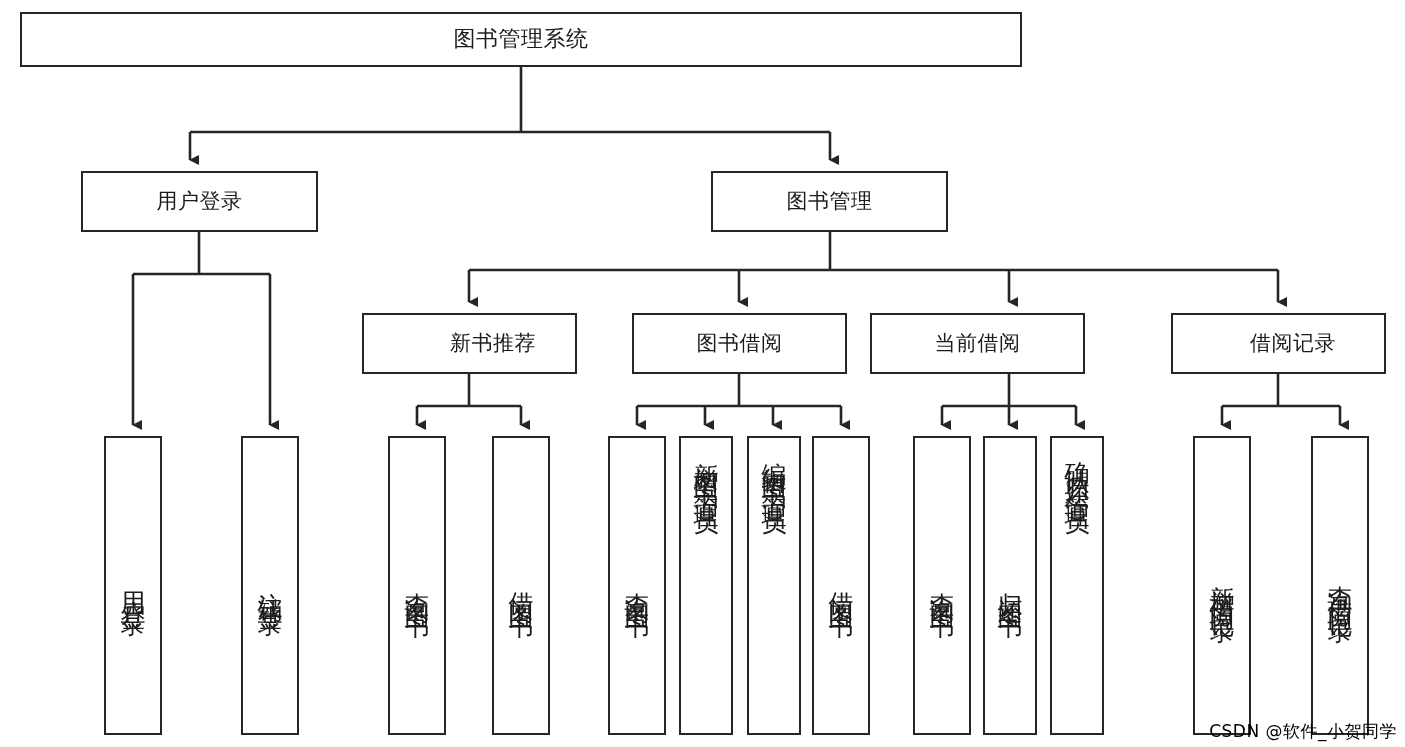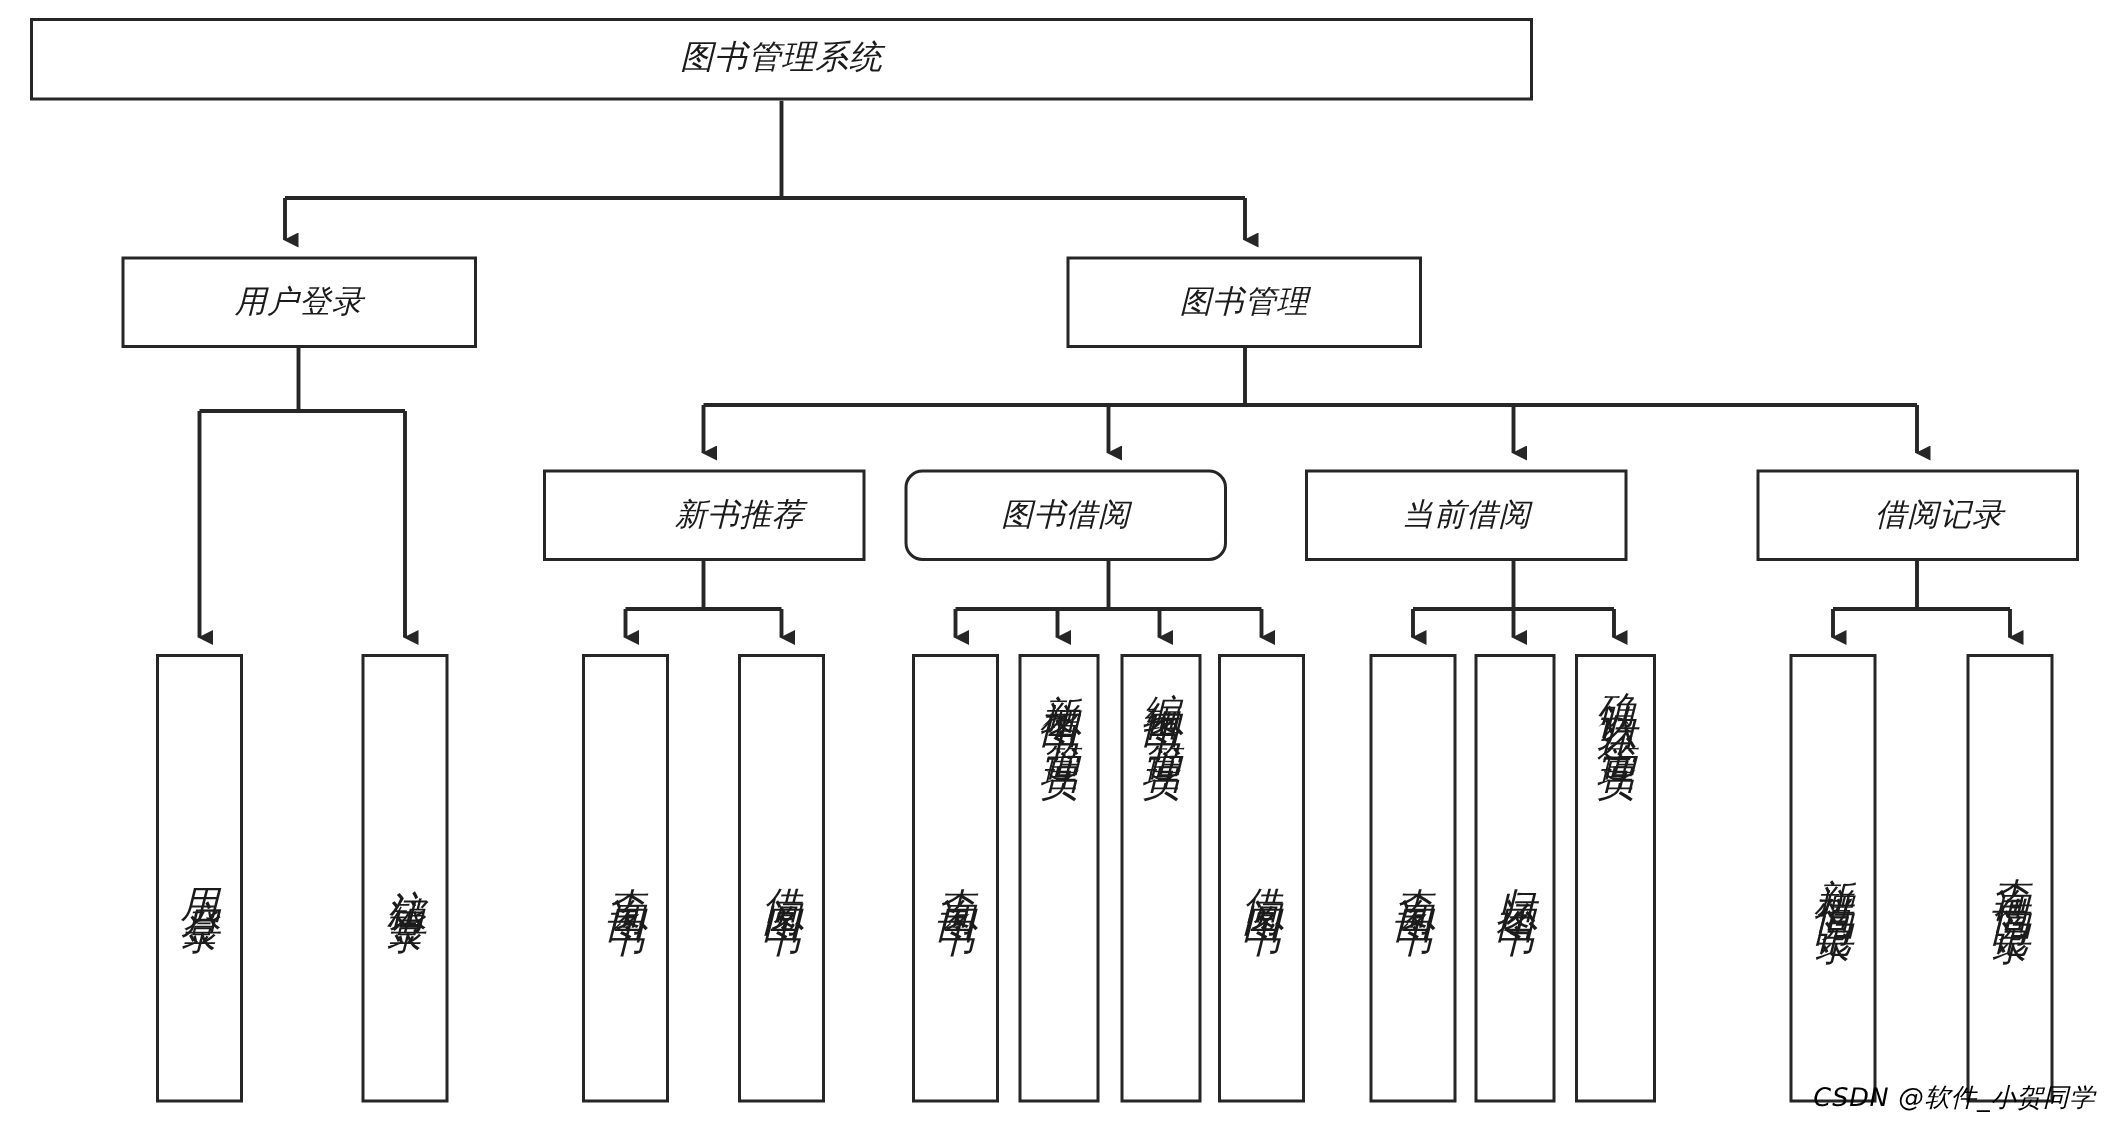--- a/index.html
+++ b/index.html
@@ -1,17 +1,17 @@
 <!DOCTYPE html>
 <html><head>
 <meta charset="utf-8">
 <style>
   html,body{margin:0;padding:0;background:#ffffff;}
   body{font-family:"DejaVu Sans","Liberation Sans",sans-serif;}
-  #canvas{position:relative;width:1405px;height:747px;background:#ffffff;overflow:hidden;font-style:italic;}
+  #canvas{position:relative;width:1405px;height:747px;background:#ffffff;overflow:hidden;}
   svg.wires{position:absolute;left:0;top:0;width:1405px;height:747px;pointer-events:none;}
 
   .node{
     position:absolute;
     box-sizing:border-box;
     background:#ffffff;
     border:2.2px solid #262626;
     display:flex;
     align-items:center;
     justify-content:center;
@@ -113,21 +113,21 @@
   <div class="node h-node" style="left:81px;top:171px;width:237px;height:61px;">
     <span class="lbl">用户登录</span>
   </div>
   <div class="node h-node" style="left:711px;top:171px;width:237px;height:61px;">
     <span class="lbl">图书管理</span>
   </div>
 
   <div class="node h-node" style="left:362px;top:313px;width:215px;height:61px;padding-left:47px;">
     <span class="lbl">新书推荐</span>
   </div>
-  <div class="node h-node" style="left:603px;top:313px;width:215px;height:61px;border-radius:12px;">
+  <div class="node h-node" style="left:632px;top:313px;width:215px;height:61px;">
     <span class="lbl">图书借阅</span>
   </div>
   <div class="node h-node" style="left:870px;top:313px;width:215px;height:61px;">
     <span class="lbl">当前借阅</span>
   </div>
   <div class="node h-node" style="left:1171px;top:313px;width:215px;height:61px;padding-left:29px;">
     <span class="lbl">借阅记录</span>
   </div>
 
   <div class="node v-node center" style="left:104px;top:436px;width:58px;height:299px;">

